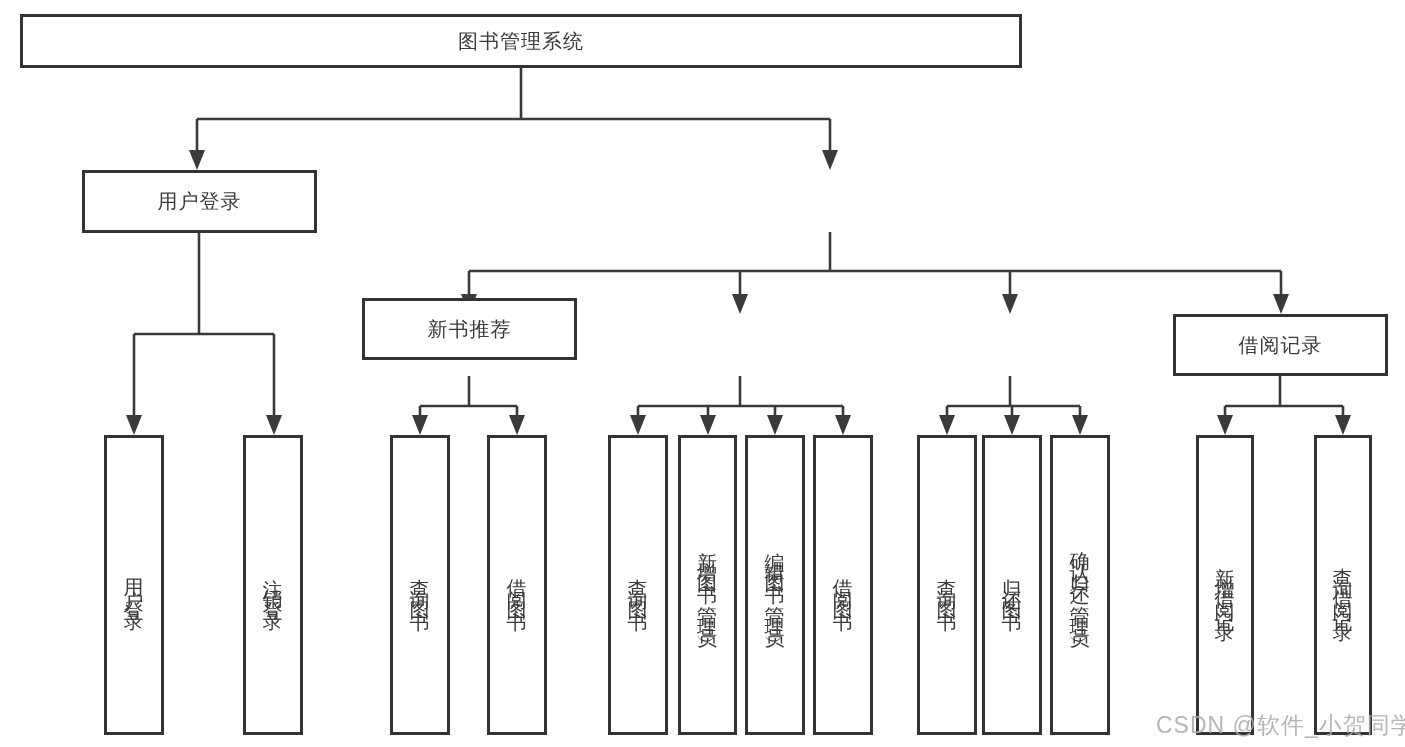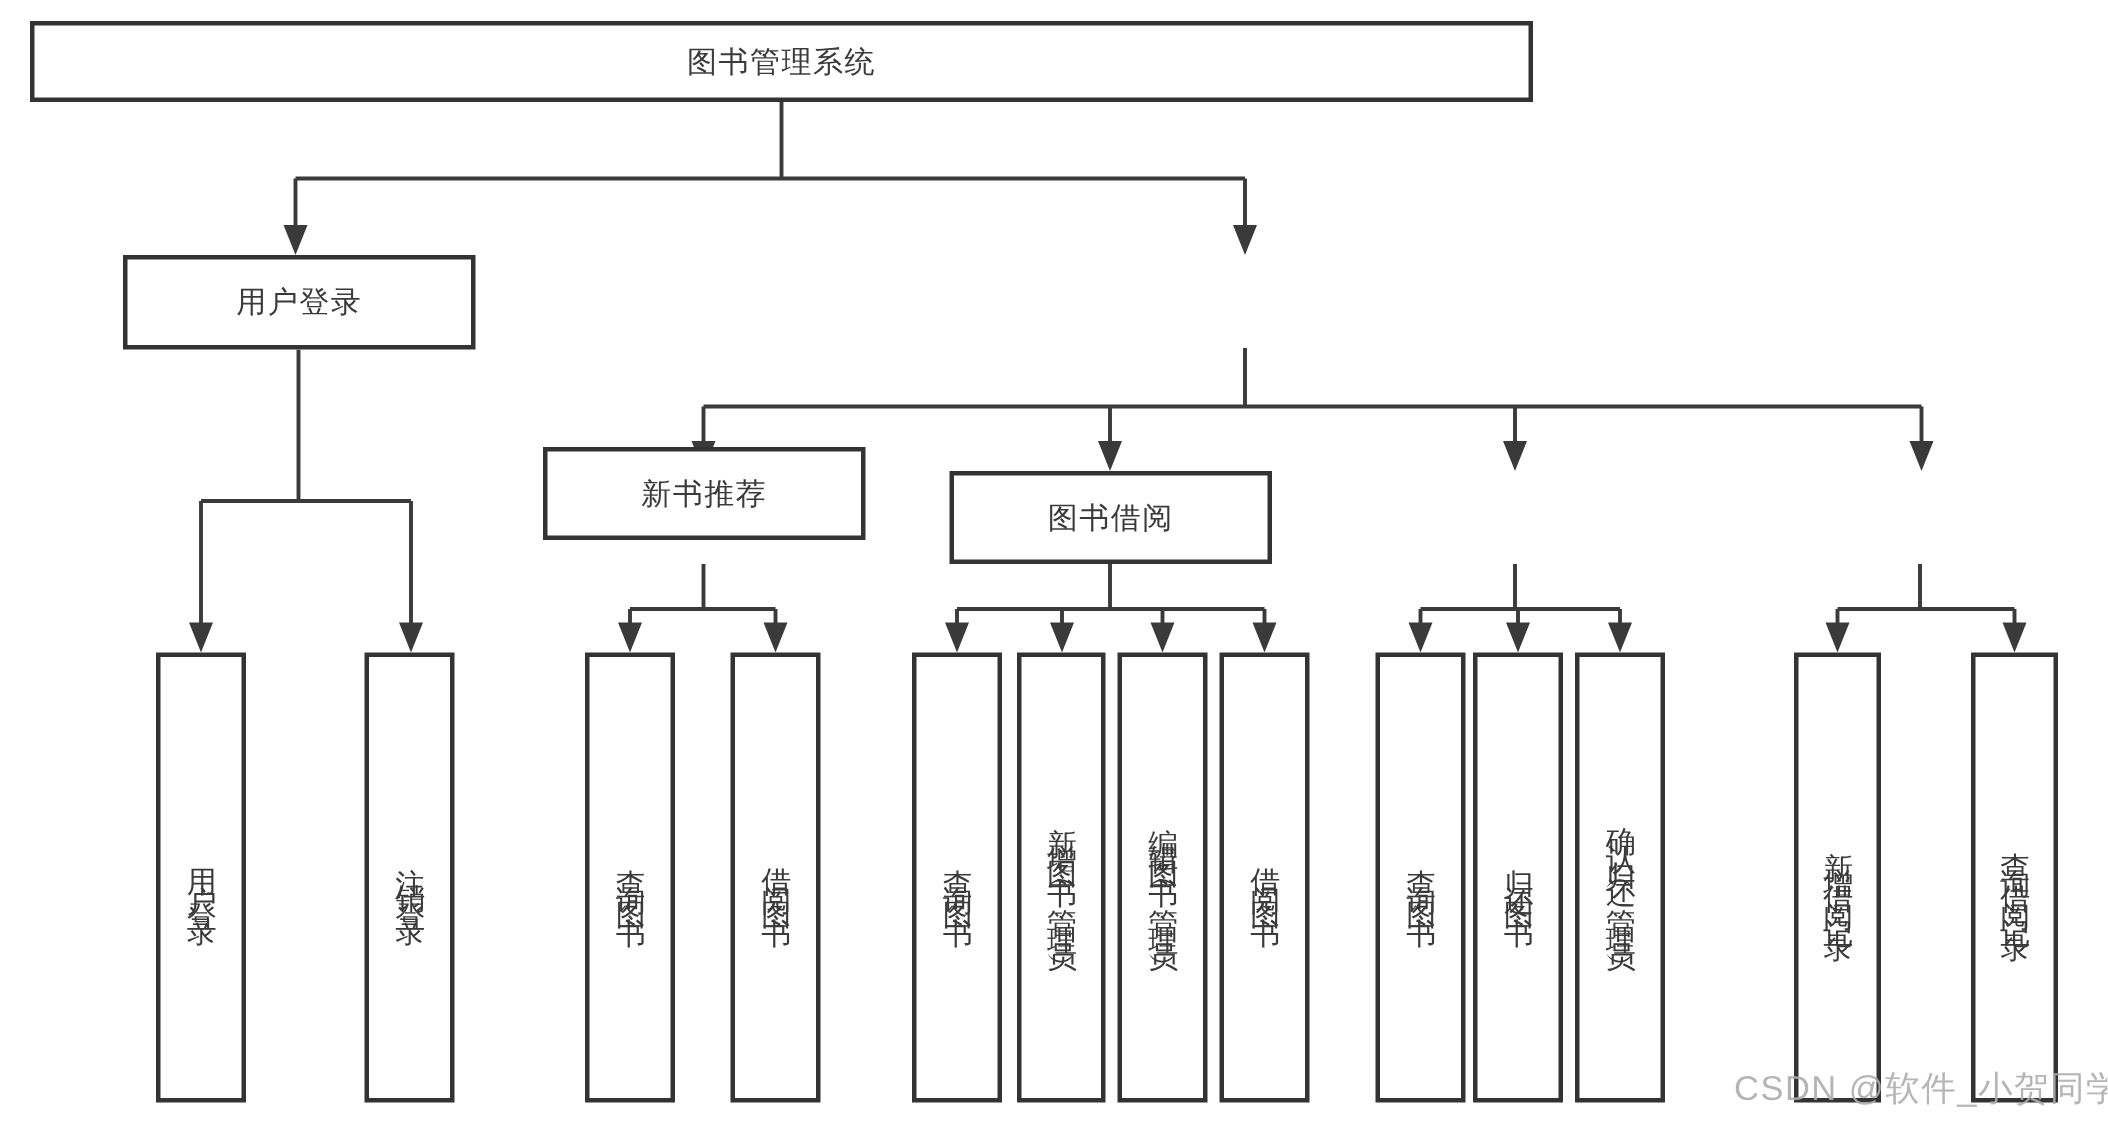--- a/index.html
+++ b/index.html
@@ -132,22 +132,22 @@
     <span>图书管理系统</span>
   </div>
 
   <div class="node h" style="left:82px;top:170px;width:235px;height:63px">
     <span>用户登录</span>
   </div>
 
   <div class="node h" style="left:362px;top:298px;width:215px;height:62px">
     <span>新书推荐</span>
   </div>
-  <div class="node h" style="left:633px;top:314px;width:215px;height:62px">
-    <span>图书借阅</span>
+  <div class="node h" style="left:1173px;top:314px;width:215px;height:62px">
+    <span>借阅记录</span>
   </div>
 
   <div class="node v" style="left:104px;top:435px;width:60px;height:300px">
     <span>用户登录</span>
   </div>
   <div class="node v" style="left:243px;top:435px;width:60px;height:300px">
     <span>注销登录</span>
   </div>
 
   <div class="node v" style="left:390px;top:435px;width:60px;height:300px">

